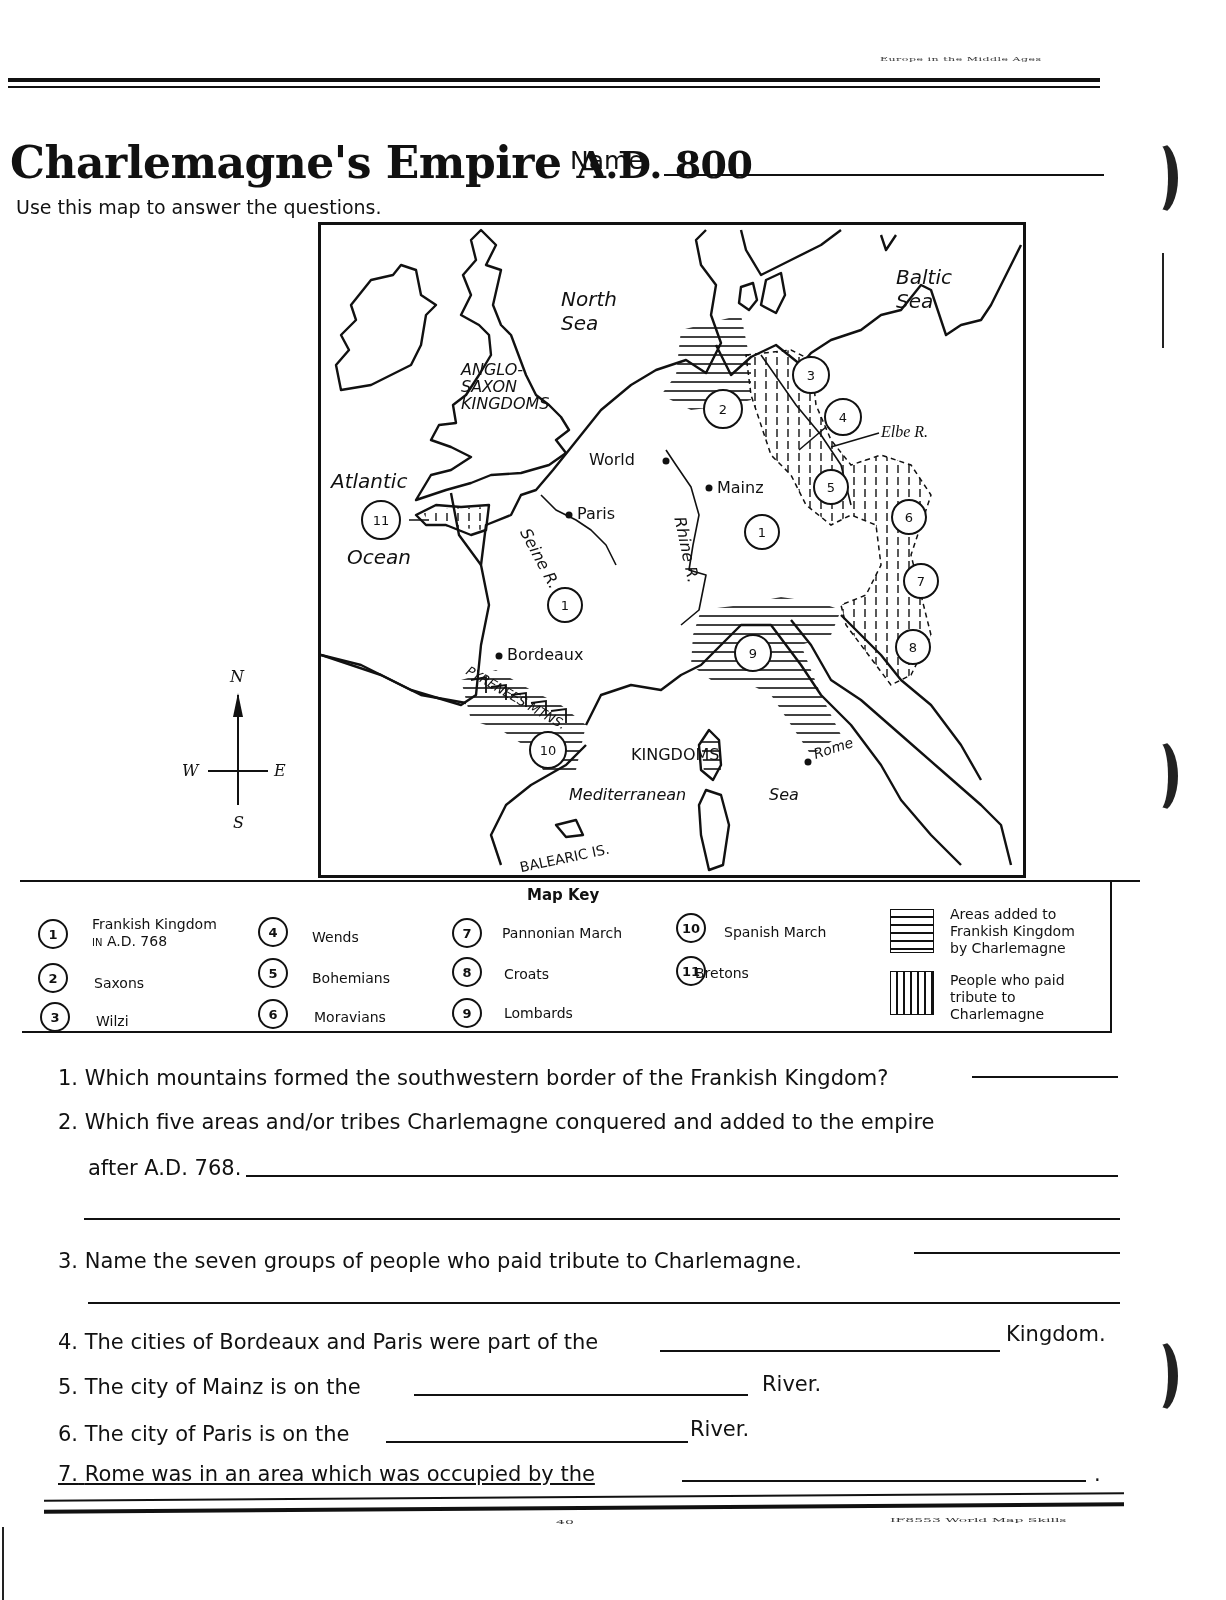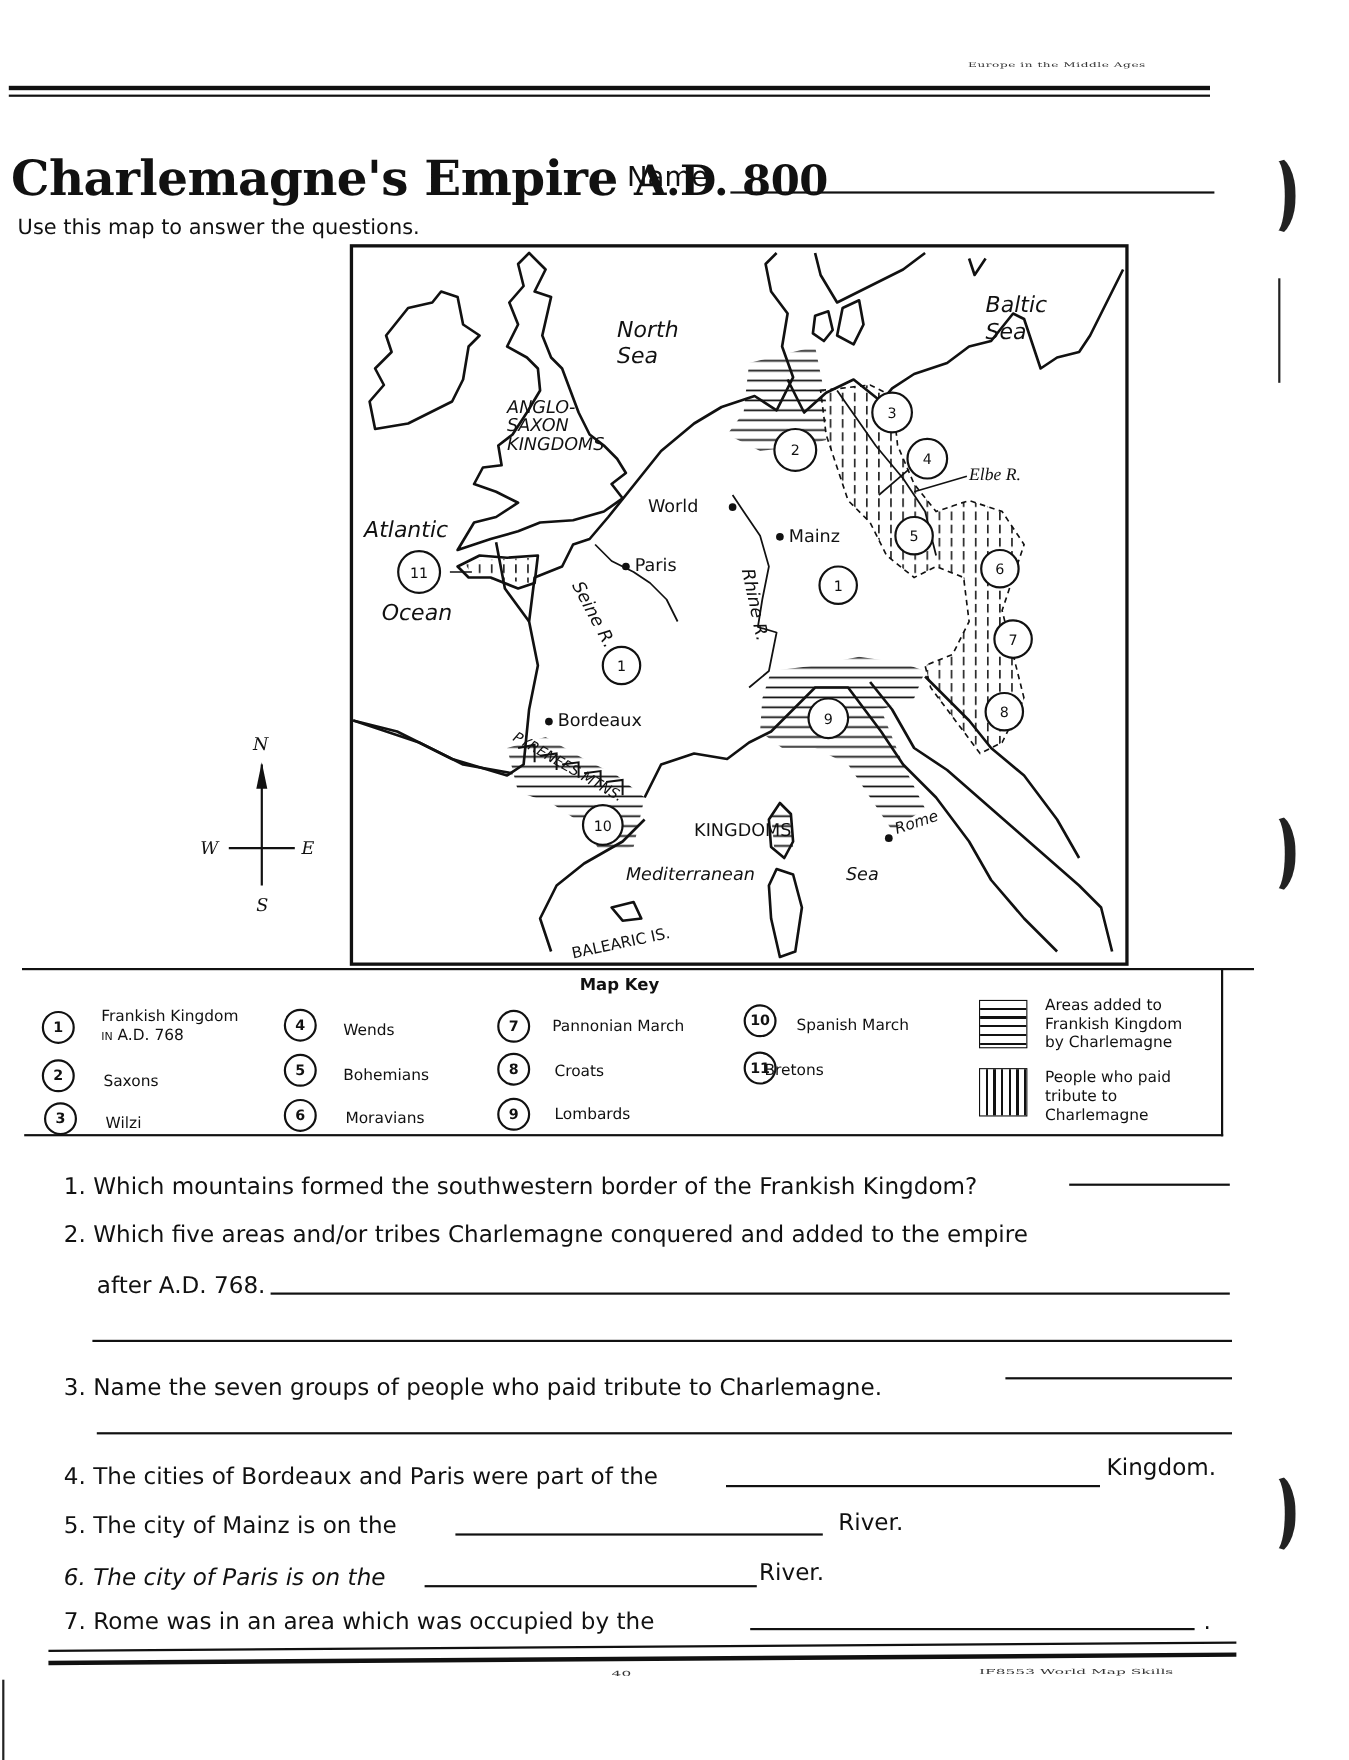--- a/index.html
+++ b/index.html
@@ -325,28 +325,28 @@
 <div class="abs blank" style="left:660px; top:1350px; width:340px;"></div>
 <div class="abs q" style="left:1006px; top:1322px;">Kingdom.</div>
 
 <div class="abs q" style="left:58px; top:1375px;">
   <span>5.</span>
   <span>The city of Mainz is on the</span>
 </div>
 <div class="abs blank" style="left:414px; top:1394px; width:334px;"></div>
 <div class="abs q" style="left:762px; top:1372px;">River.</div>
 
-<div class="abs q" style="left:58px; top:1422px;font-style:italic;">
+<div class="abs q" style="left:58px; top:1422px;">
   <span>6.</span>
   <span>The city of Paris is on the</span>
 </div>
 <div class="abs blank" style="left:386px; top:1441px; width:302px;"></div>
 <div class="abs q" style="left:690px; top:1417px;">River.</div>
 
-<div class="abs q" style="left:58px; top:1462px;">
+<div class="abs q" style="left:58px; top:1462px;text-decoration:underline;">
   <span>7.</span>
   <span>Rome was in an area which was occupied by the</span>
 </div>
 <div class="abs blank" style="left:682px; top:1480px; width:404px;"></div>
 <div class="abs q" style="left:1094px; top:1462px;">.</div>
 
 <div class="abs rule-thin" style="left:44px; top:1496px; width:1080px; transform:rotate(-0.4deg);"></div>
 <div class="abs rule-thick" style="left:44px; top:1506px; width:1080px; transform:rotate(-0.4deg);"></div>
 <div class="abs footer" style="left:556px; top:1518px;">40</div>
 <div class="abs footer" style="left:890px; top:1516px;">IF8553 World Map Skills</div>

